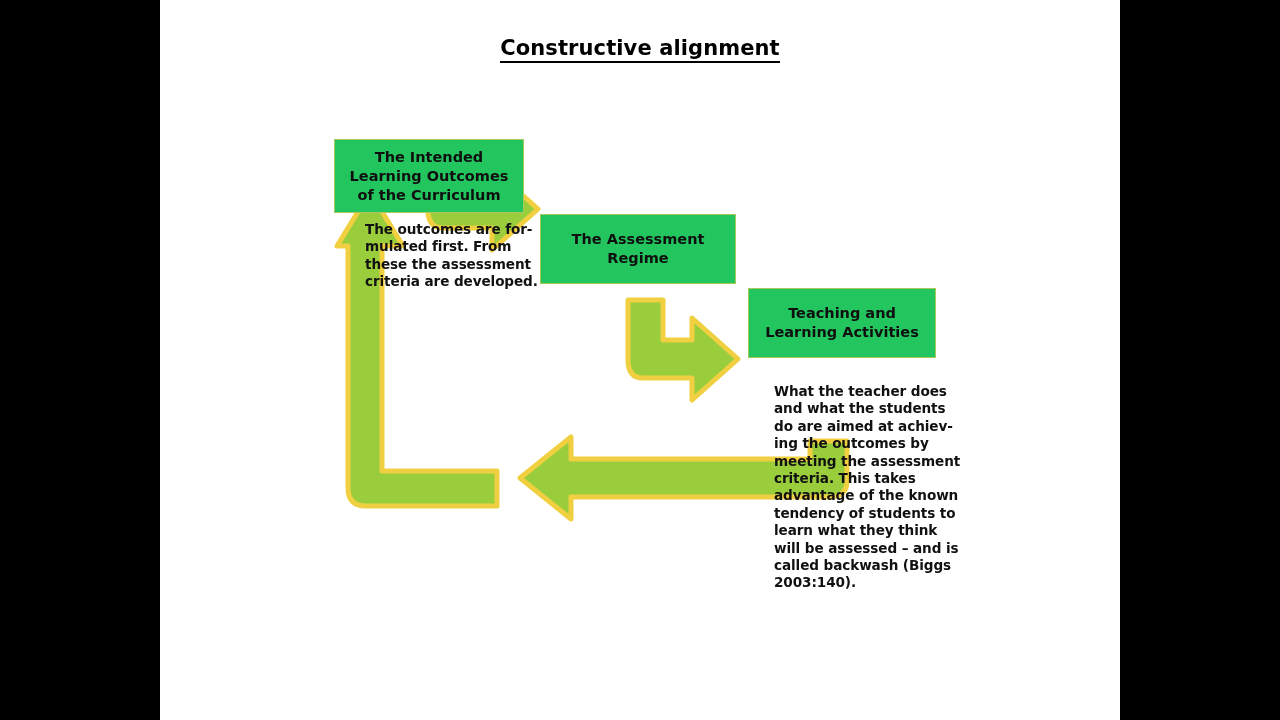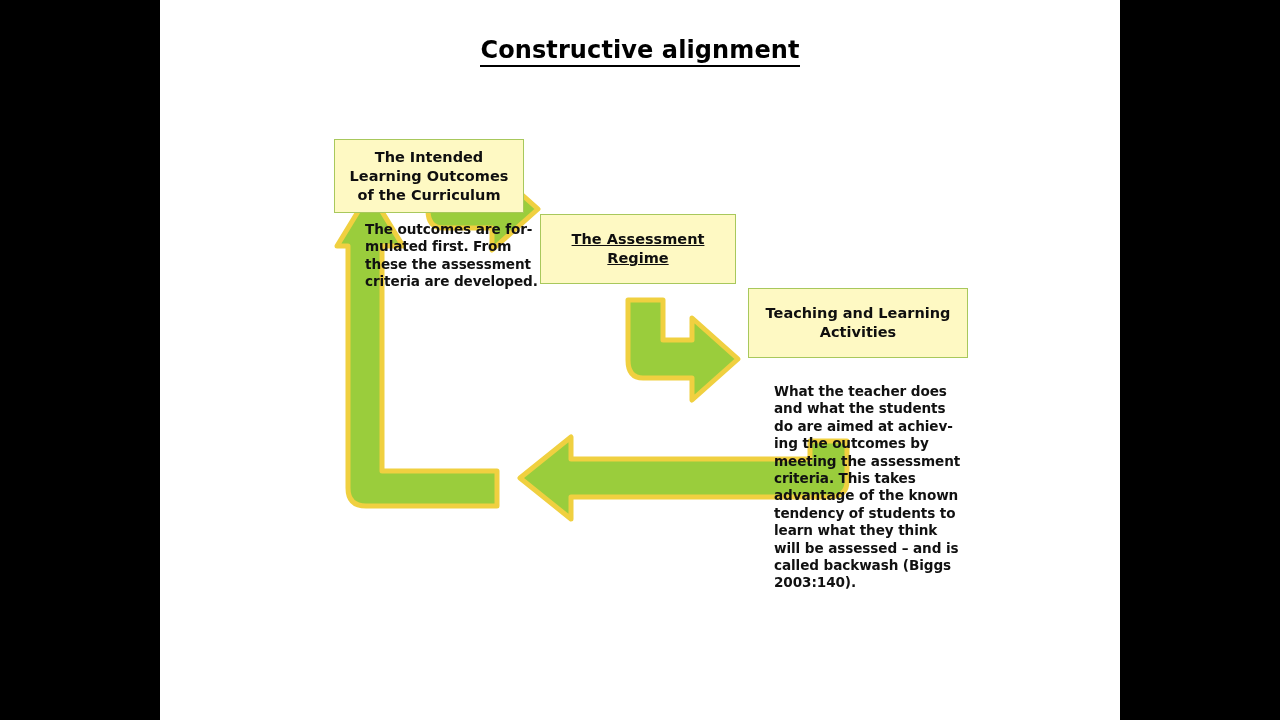--- a/index.html
+++ b/index.html
@@ -10,27 +10,27 @@
   #canvas{
     position:absolute;left:160px;top:0;width:960px;height:720px;background:#ffffff;
   }
 
   .bar{position:absolute;top:0;height:720px;width:160px;background:#000000;}
   .bar.left{left:0;}
   .bar.right{left:1120px;}
 
   #title{
     position:absolute;left:0;top:36px;width:960px;text-align:center;
-    font-size:24px;font-weight:bold;color:#000;letter-spacing:.1px;
+    font-size:21px;font-weight:bold;color:#000;letter-spacing:.1px;
   }
   #title span{border-bottom:2px solid #000;padding-bottom:1px;}
 
   .node{
     position:absolute;
-    background:#fef9c3;
+    background:#22c55e;
     border:1px solid #a8c85c;
     box-sizing:border-box;
     display:flex;align-items:center;justify-content:center;
     text-align:center;
     font-weight:bold;font-size:14.5px;line-height:19px;color:#0f0f0f;
   }
   .node .lbl{display:block;padding:0 6px;}
 
   .desc{
     position:absolute;
@@ -109,25 +109,25 @@
     </svg>
 
     <div class="node" style="left:174px;top:139px;width:190px;height:74px;">
       <span class="lbl">The Intended Learning Outcomes of the Curriculum</span>
     </div>
     <div class="desc" style="left:185px;top:221px;width:200px;">The outcomes are for-
 mulated first. From
 these the assessment
 criteria are developed.</div>
 
-    <div class="node" style="left:380px;top:214px;width:196px;height:70px;text-decoration:underline;">
+    <div class="node" style="left:380px;top:214px;width:196px;height:70px;">
       <span class="lbl">The Assessment Regime</span>
     </div>
 
-    <div class="node" style="left:588px;top:288px;width:220px;height:70px;">
+    <div class="node" style="left:588px;top:288px;width:188px;height:70px;">
       <span class="lbl">Teaching and Learning Activities</span>
     </div>
     <div class="desc" style="left:594px;top:370px;width:205px;margin-top:13px;">What the teacher does
 and what the students
 do are aimed at achiev-
 ing the outcomes by
 meeting the assessment
 criteria. This takes
 advantage of the known
 tendency of students to

